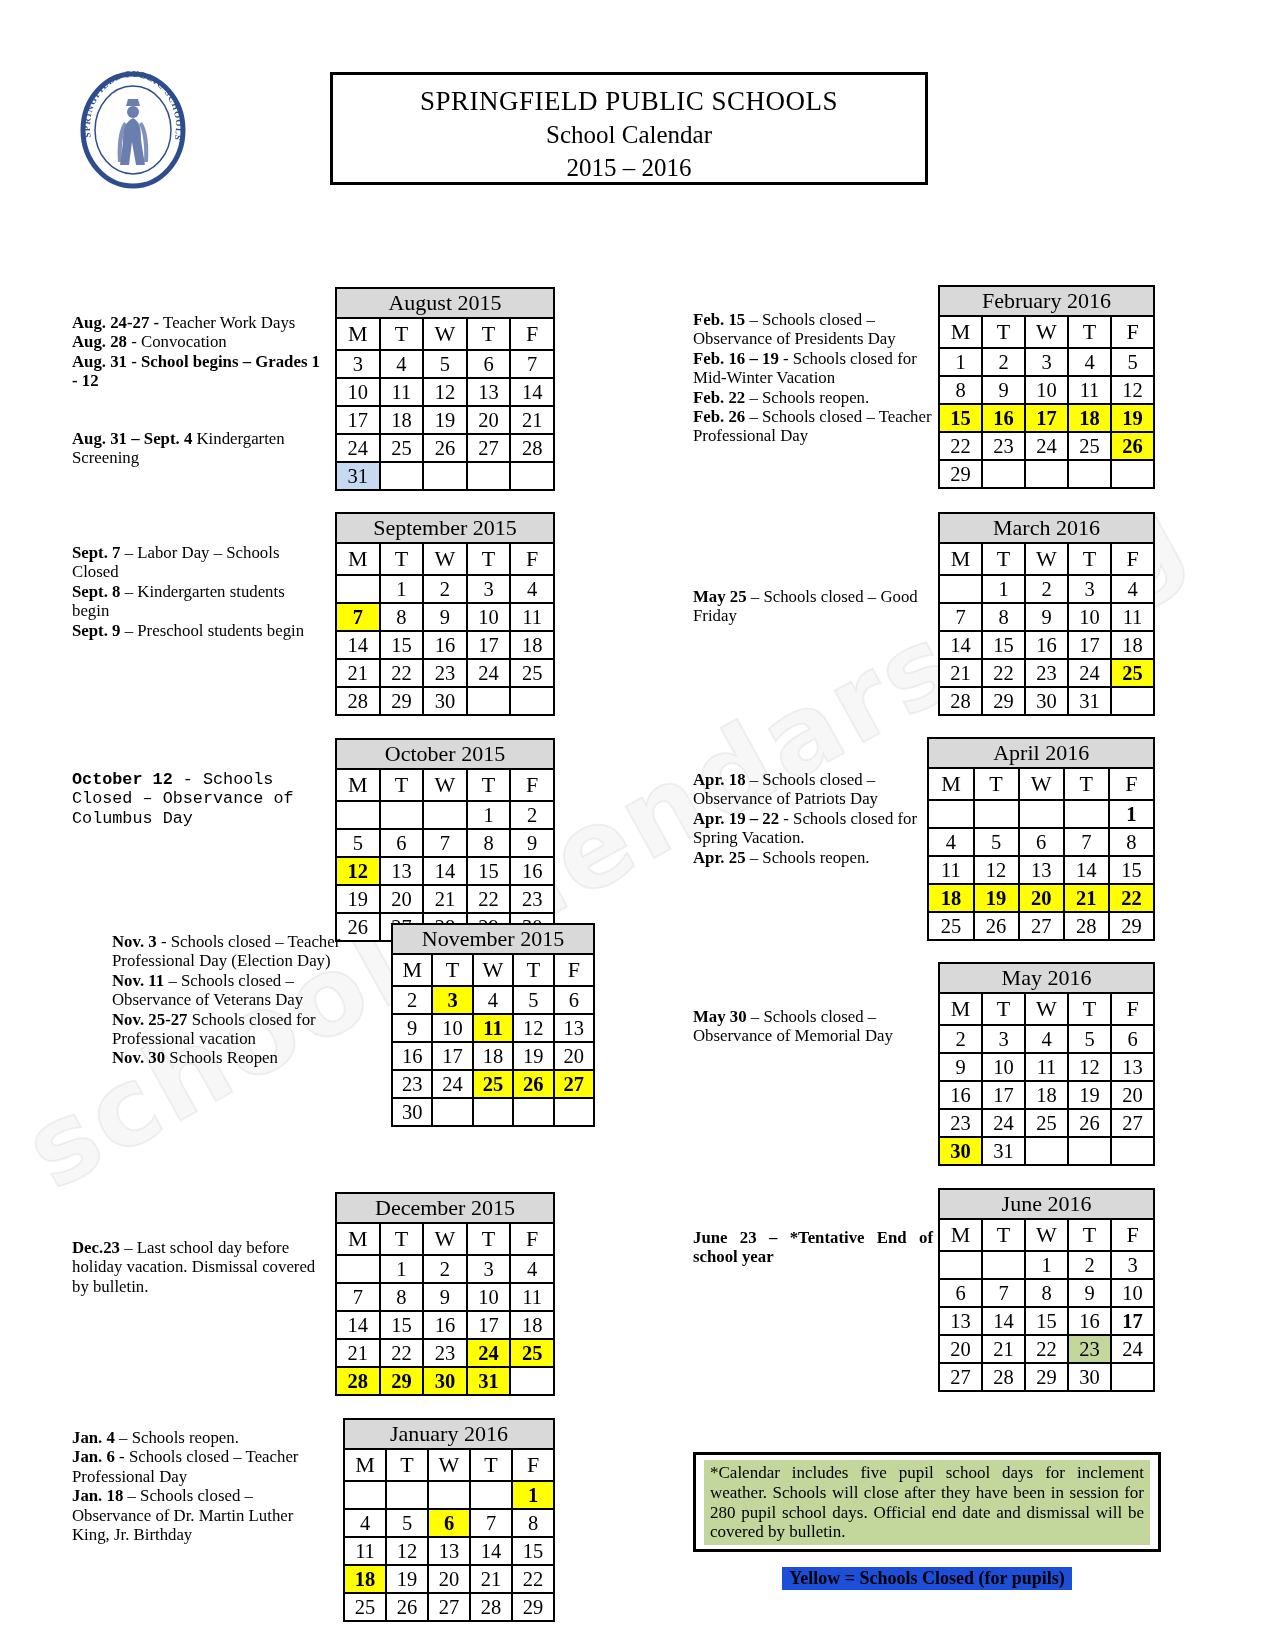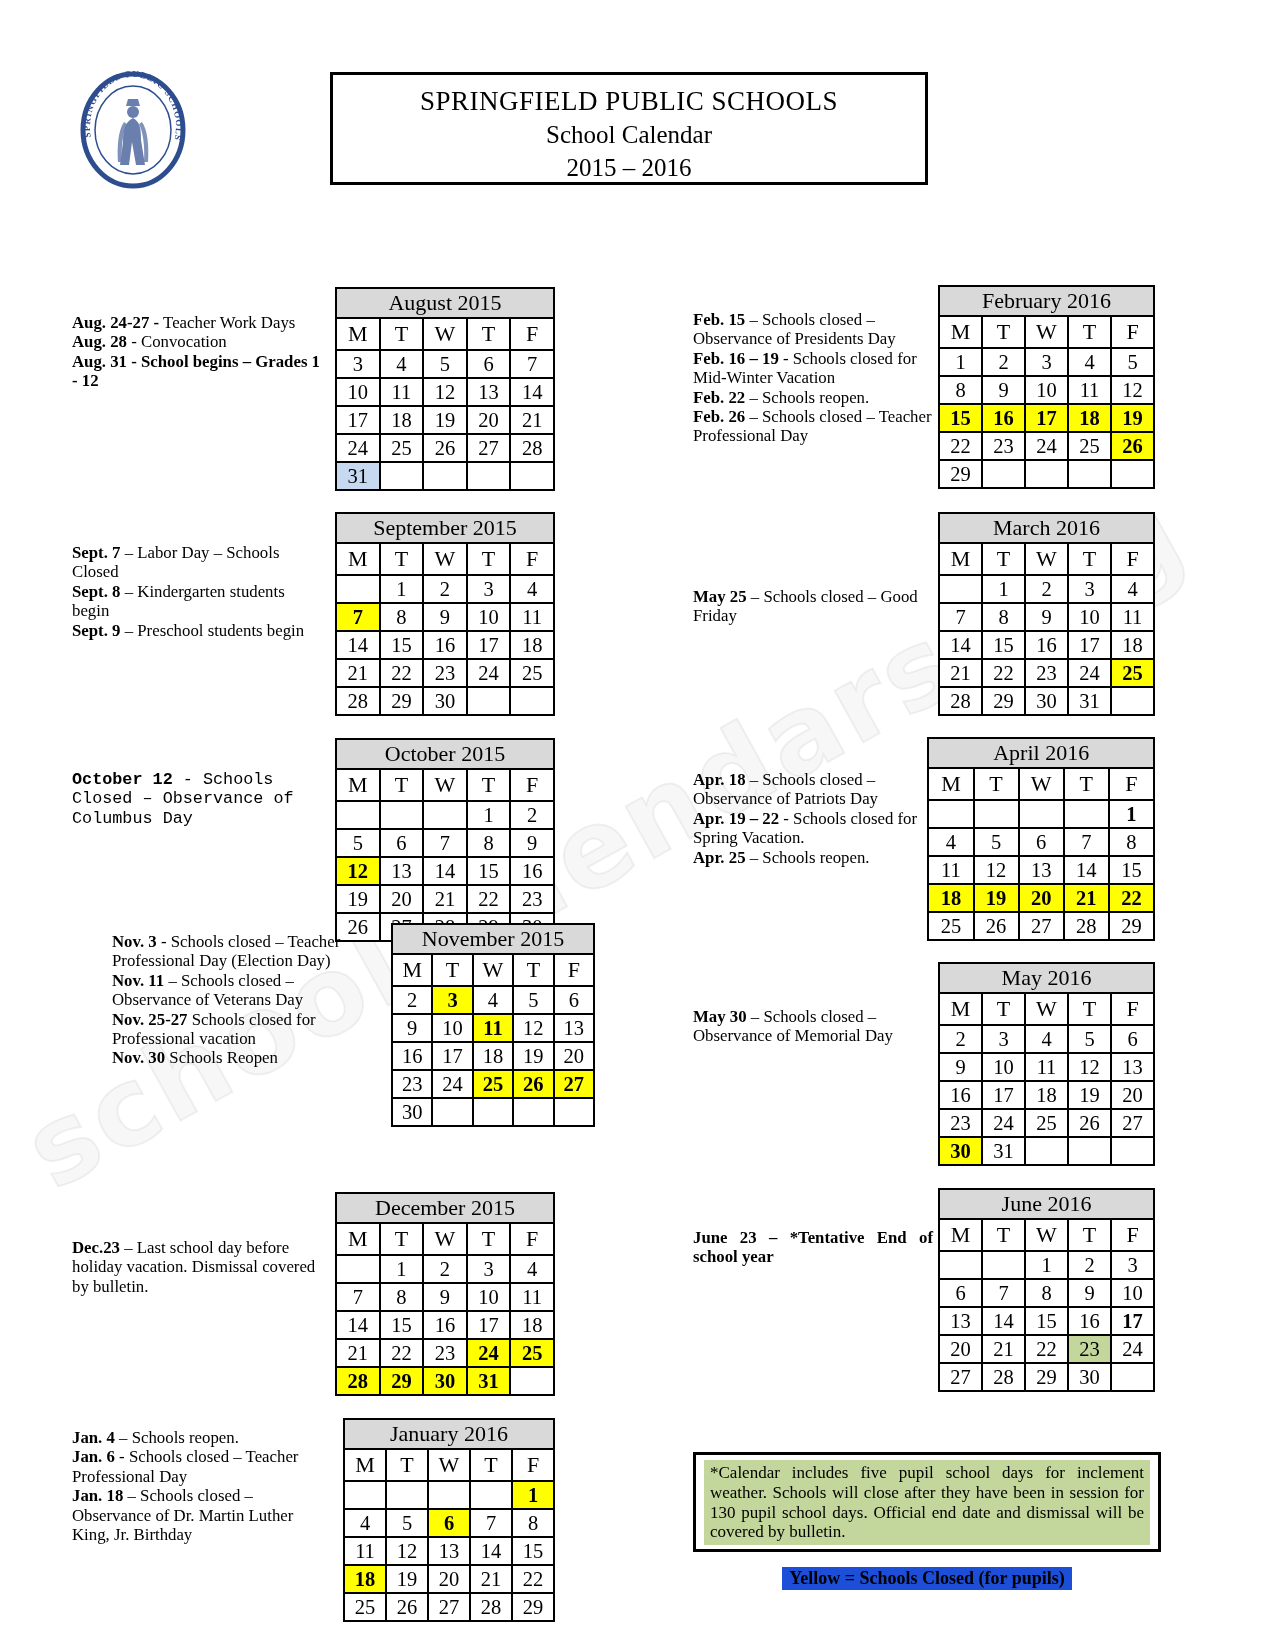--- a/index.html
+++ b/index.html
@@ -84,20 +84,21 @@
     <div class="title-l2">School Calendar</div>
     <div class="title-l3">2015 – 2016</div>
   </div>
 
   <div id="left-col" class="col">
       <div class="month-row" style="top: 0px;">
         <div class="month-notes" style="width: 248px; padding-top: 26px;">
           <p class="note"><b>Aug. 24-27 -</b><span> Teacher Work Days</span></p>
           <p class="note"><b>Aug. 28</b><span> - Convocation</span></p>
           <p class="note"><b>Aug. 31 - School begins – Grades 1 - 12</b><span></span></p>
+          <p class="note gap"><b>Aug. 31 – Sept. 4</b><span> Kindergarten Screening</span></p>
         </div>
         <table class="cal" style="width: 220px;">
           <tbody>
             <tr>
               <td colspan="5" class="cal-title">August 2015</td>
             </tr>
             <tr>
               <td class="cal-day">M</td>
               <td class="cal-day">T</td>
               <td class="cal-day">W</td>
@@ -692,20 +693,20 @@
               <td class="cal-date">29</td>
               <td class="cal-date">30</td>
               <td class="cal-date"></td>
             </tr>
           </tbody>
         </table>
       </div>
     </div>
 
   <div class="footer-box">
-    <p class="footer-text">*Calendar includes five pupil school days for inclement weather. Schools will close after they have been in session for 130 pupil school days.  Official end date and dismissal will be covered by bulletin.</p>
+    <p class="footer-text">*Calendar includes five pupil school days for inclement weather. Schools will close after they have been in session for 280 pupil school days.  Official end date and dismissal will be covered by bulletin.</p>
   </div>
 
   <div class="legend-wrap">
     <span class="legend">Yellow = Schools Closed (for pupils)</span>
   </div>
 
 </div>
 
 </body></html>

